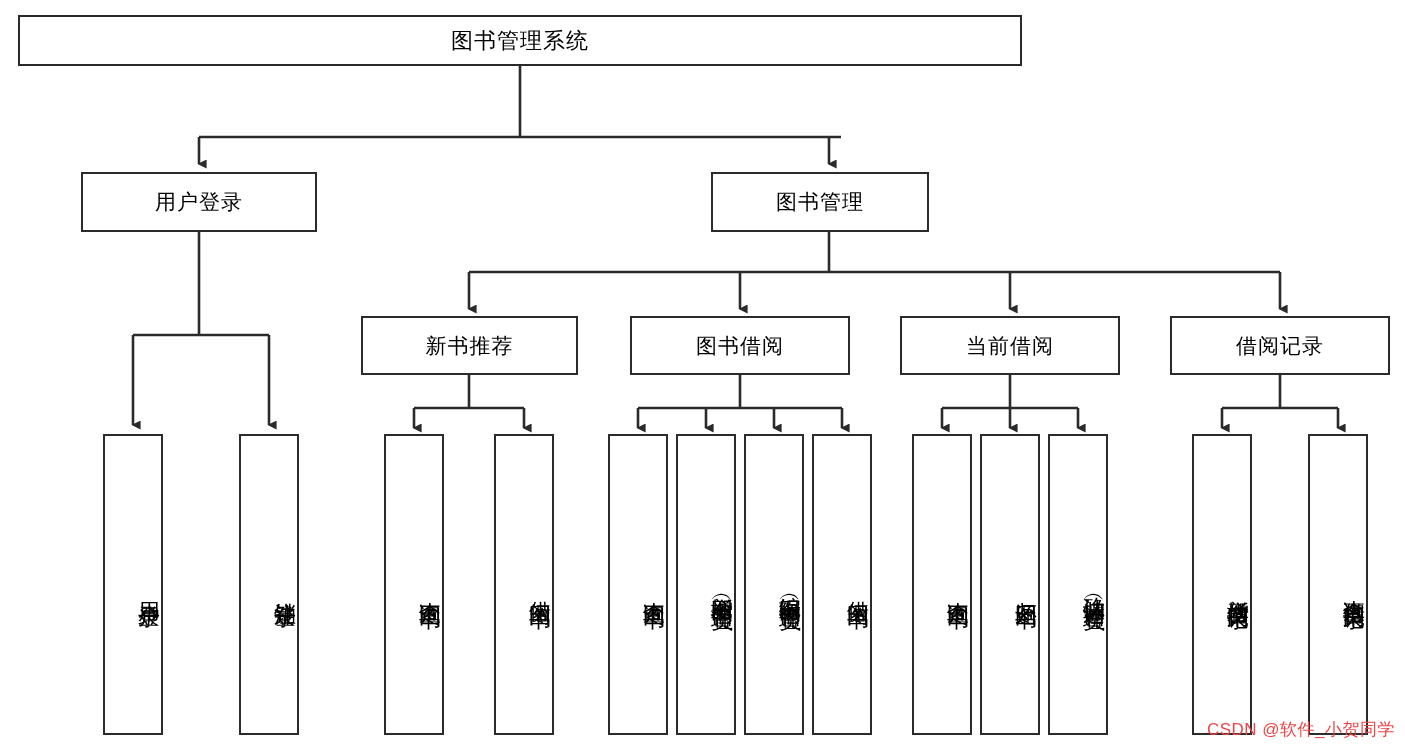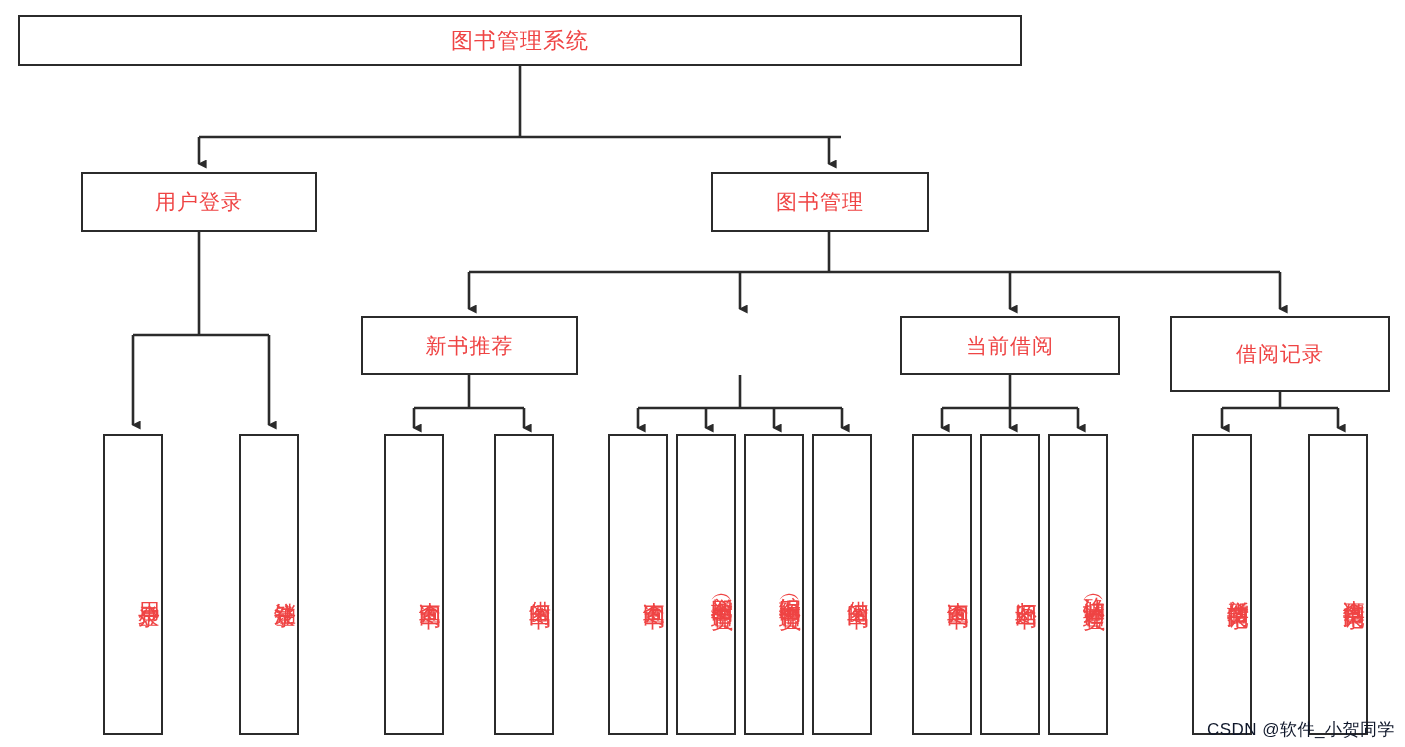--- a/index.html
+++ b/index.html
@@ -18,21 +18,21 @@
     overflow: hidden;
   }
   .node {
     position: absolute;
     box-sizing: border-box;
     border: 2px solid #2b2b2b;
     background: #ffffff;
     display: flex;
     align-items: center;
     justify-content: center;
-    color: #ef4444;
+    color: #000000;
   }
   .node-h {
     font-size: 21px;
     letter-spacing: 1px;
     white-space: nowrap;
   }
   .node-root {
     font-size: 22px;
   }
   .node-v {
@@ -57,21 +57,21 @@
     top: 0;
     width: 1405px;
     height: 747px;
     pointer-events: none;
   }
   .watermark {
     position: absolute;
     right: 10px;
     bottom: 6px;
     font-size: 17px;
-    color: #0f172a;
+    color: #ef4444;
     white-space: nowrap;
     letter-spacing: 0.5px;
   }
 </style>
 </head>
 <body>
 
 <div id="canvas">
 
   <svg class="links" viewBox="0 0 1405 747">
@@ -131,24 +131,27 @@
   <div class="node node-h" style="left:81px; top:172px; width:236px; height:60px;">
     <span>用户登录</span>
   </div>
   <div class="node node-h" style="left:711px; top:172px; width:218px; height:60px;">
     <span>图书管理</span>
   </div>
 
   <div class="node node-h" style="left:361px; top:316px; width:217px; height:59px;font-family:Liberation Serif, serif;">
     <span>新书推荐</span>
   </div>
+  <div class="node node-h" style="left:630px; top:316px; width:220px; height:59px;">
+    <span>图书借阅</span>
+  </div>
   <div class="node node-h" style="left:900px; top:316px; width:220px; height:59px;text-align:center;">
     <span>当前借阅</span>
   </div>
-  <div class="node node-h" style="left:1170px; top:316px; width:220px; height:76px;">
+  <div class="node node-h" style="left:1170px; top:316px; width:220px; height:59px;">
     <span>借阅记录</span>
   </div>
 
   <div class="node node-v" style="left:103px; top:434px; width:60px; height:301px;">
     <span class="vtext">用户登录</span>
   </div>
   <div class="node node-v" style="left:239px; top:434px; width:60px; height:301px;">
     <span class="vtext">注销登录</span>
   </div>
 

